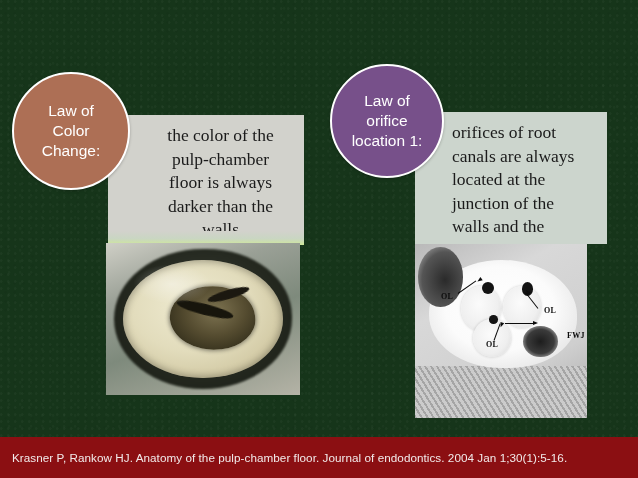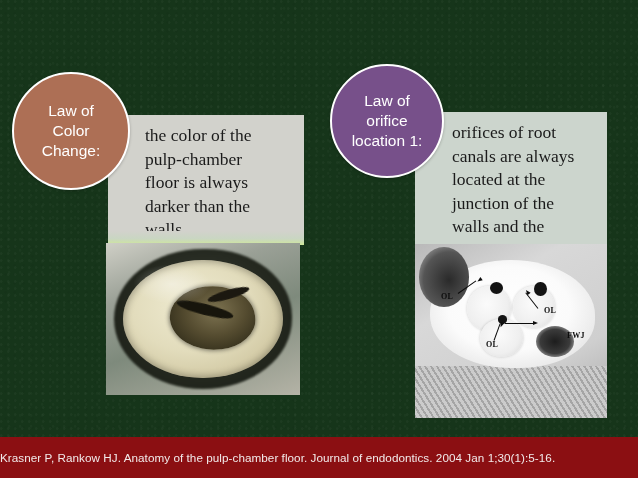--- a/index.html
+++ b/index.html
@@ -17,20 +17,21 @@
       radial-gradient(circle at 83% 76%, rgba(255,255,255,.025) 0 1px, transparent 1.6px),
       #16351a;
     background-size:7px 7px,9px 9px,11px 11px,100% 100%;
   }
 
   
   .panel{position:absolute;}
   #left-text-panel{
     left:108px;top:115px;width:196px;height:116px;
     background:#d2d2cc;
+    text-align:center;
   }
   #left-text-fade{
     left:108px;top:231px;width:196px;height:14px;
     background:linear-gradient(#d2d2cc 0%, #c9d6c2 55%, #cfe79a 100%);
   }
   .body-text{
     font-family:"Liberation Serif",serif;
     color:#1b1b1b;
     font-size:17.5px;
     line-height:23.5px;
@@ -85,21 +86,21 @@
     border-radius:50%;
     background:radial-gradient(ellipse,rgba(255,255,255,.40),rgba(255,255,255,0) 70%);
   }
 
   
   #right-text-panel{
     left:415px;top:112px;width:192px;height:132px;
     background:#ccd5cd;
   }
   #right-photo{
-    left:415px;top:244px;width:192px;height:174px;
+    left:415px;top:244px;width:172px;height:174px;
     background:#efefef;overflow:hidden;
   }
   #rp-film{
     background:linear-gradient(150deg,#b9b9b9 0%,#d8d8d8 30%,#cfcfcf 70%,#a9a9a9 100%);
   }
   #rp-crown{
     position:absolute;left:8%;top:9%;width:86%;height:62%;
     border-radius:50% 52% 46% 50%;
     background:radial-gradient(ellipse at 48% 45%, #ffffff 0%, #fbfbfb 50%, #e6e6e6 80%, #cfcfcf 100%);
     filter:blur(.6px);
@@ -166,21 +167,21 @@
     background:#77508a;
   }
 
   
   #citation-bar{
     position:absolute;left:0;top:437px;width:638px;height:41px;
     background:#8b0f12;
     display:flex;align-items:center;
   }
   #citation-text{
-    color:#f2eaea;font-size:11.7px;padding-left:0;
+    color:#f2eaea;font-size:11.7px;padding-left:12px;
     letter-spacing:.05px;white-space:nowrap;
   }
 </style>
 </head>
 <body>
 
 <div id="slide">
 
   <div class="panel" id="left-text-panel">
     <div class="body-text">the color of the

